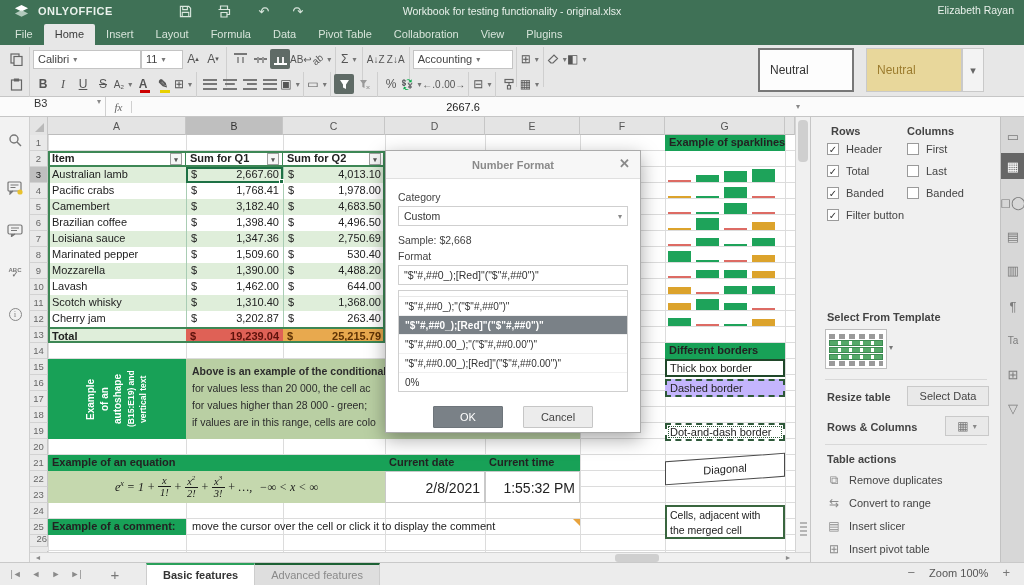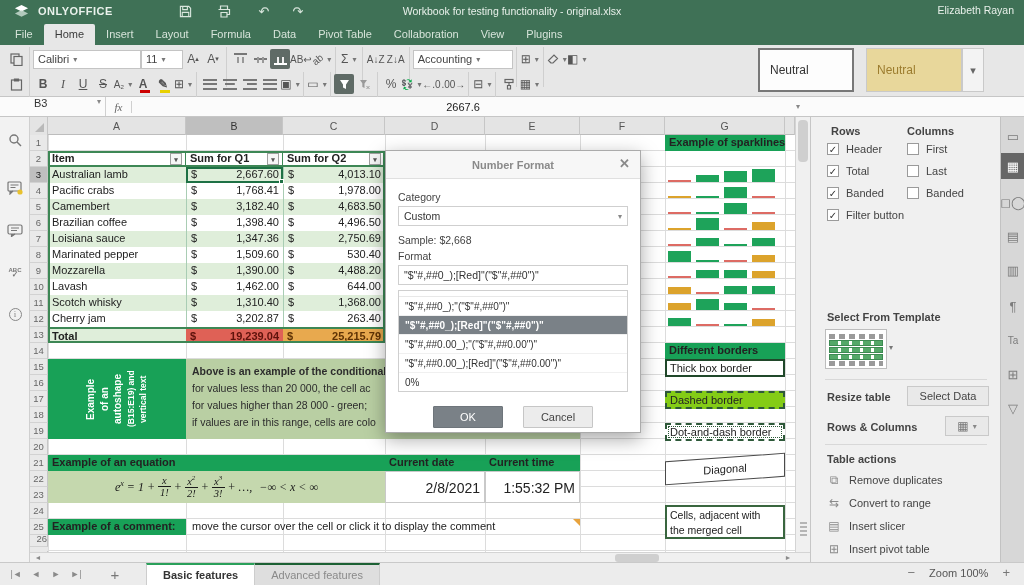--- a/index.html
+++ b/index.html
@@ -571,21 +571,21 @@
         <div style="width: 23px; height: 2px; background: rgb(221, 107, 100);"></div>
       </div>
       <div style="position: absolute; left: 638px; top: 194px; width: 114px; height: 15px; display: flex; align-items: flex-end; gap: 5px; z-index: 1;">
         <div style="width: 23px; height: 8px; background: rgb(30, 163, 90);"></div>
         <div style="width: 23px; height: 2px; background: rgb(221, 107, 100);"></div>
         <div style="width: 23px; height: 2px; background: rgb(30, 163, 90);"></div>
         <div style="width: 23px; height: 7px; background: rgb(220, 163, 44);"></div>
       </div>
       <div class="cell banner" style="left: 635px; top: 226px; width: 120px;">Different borders</div>
       <div class="cell" style="left: 635px; top: 242px; width: 120px; height: 18px; line-height: 15px; padding-left: 3px; border: 2.5px solid rgb(32, 72, 42); background: rgb(255, 255, 255); z-index: 1;">Thick box border</div>
-      <div class="cell" style="left: 635px; top: 274px; width: 120px; height: 18px; line-height: 15px; padding-left: 3px; border: 2px dashed rgb(46, 89, 57); background: #84cc16; z-index: 1;">Dashed border</div>
+      <div class="cell" style="left: 635px; top: 262px; width: 120px; height: 18px; line-height: 15px; padding-left: 3px; border: 2px dashed rgb(46, 89, 57); background: #c4b5fd; z-index: 1;">Dashed border</div>
       <div class="cell" style="left: 635px; top: 306px; width: 120px; height: 18px; line-height: 15px; padding-left: 3px; border: 2px dashed rgb(46, 89, 57); outline: rgb(46, 89, 57) dotted 1px; outline-offset: -4px; background: rgb(255, 255, 255); z-index: 1;">Dot-and-dash border</div>
       <div style="position: absolute; left: 635px; top: 340px; width: 120px; height: 24px; border: 1.5px solid rgb(74, 74, 74); transform: skewY(-4deg); background: rgb(255, 255, 255); display: flex; align-items: center; justify-content: center; font-size: 11px; color: rgb(34, 34, 34); z-index: 1;">Diagonal</div>
       <div style="position: absolute; left: 635px; top: 388px; width: 120px; height: 34px; border: 2px solid rgb(57, 102, 63); background: rgb(255, 255, 255); padding: 1px 0px 0px 3px; font-size: 10.5px; line-height: 15px; color: rgb(34, 34, 34); z-index: 1;">
         <div>Cells, adjacent with</div>
         <div>the merged cell</div>
       </div>
     </div>
   <div id="col-headers">
       <div class="colh" style="left: 18px; width: 138px;">A</div>
       <div class="colh sel" style="left: 156px; width: 97px;">B</div>

